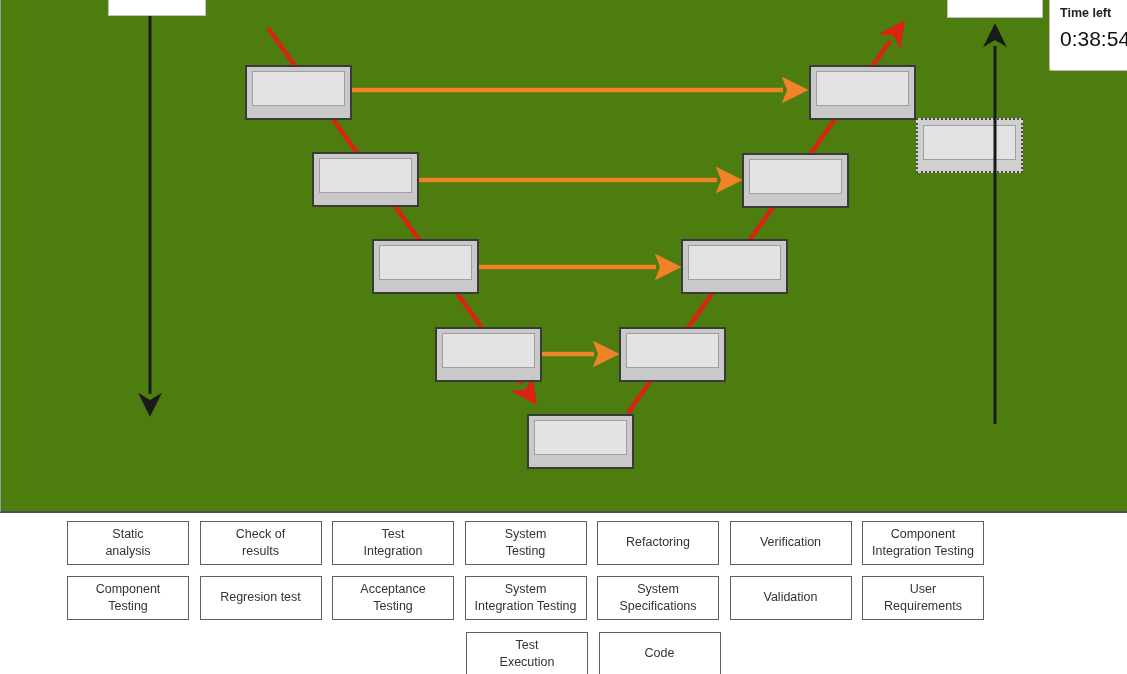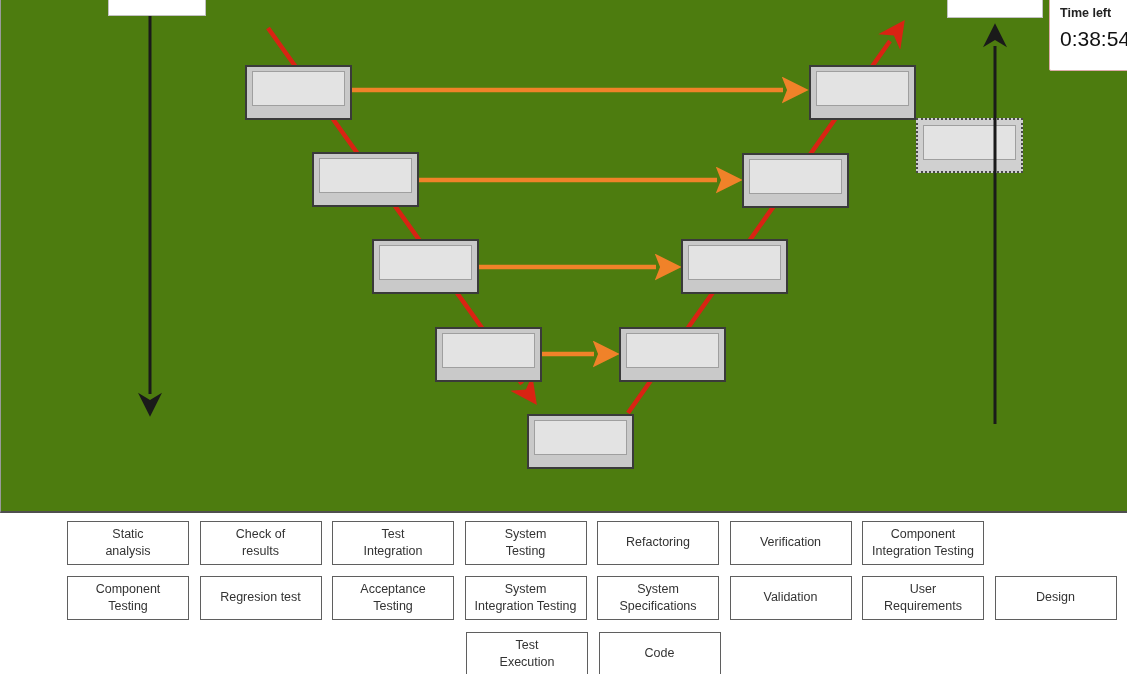--- a/index.html
+++ b/index.html
@@ -189,23 +189,20 @@
         <div>System</div>
         <div>Specifications</div>
       </div>
       <div class="chip">
         <div>Validation</div>
       </div>
       <div class="chip">
         <div>User</div>
         <div>Requirements</div>
       </div>
-      <div class="chip">
-        <div>Design</div>
-      </div>
     </div>
   <div class="tray-row" data-row="2">
       <div class="chip">
         <div>Test</div>
         <div>Execution</div>
       </div>
       <div class="chip">
         <div>Code</div>
       </div>
     </div>

